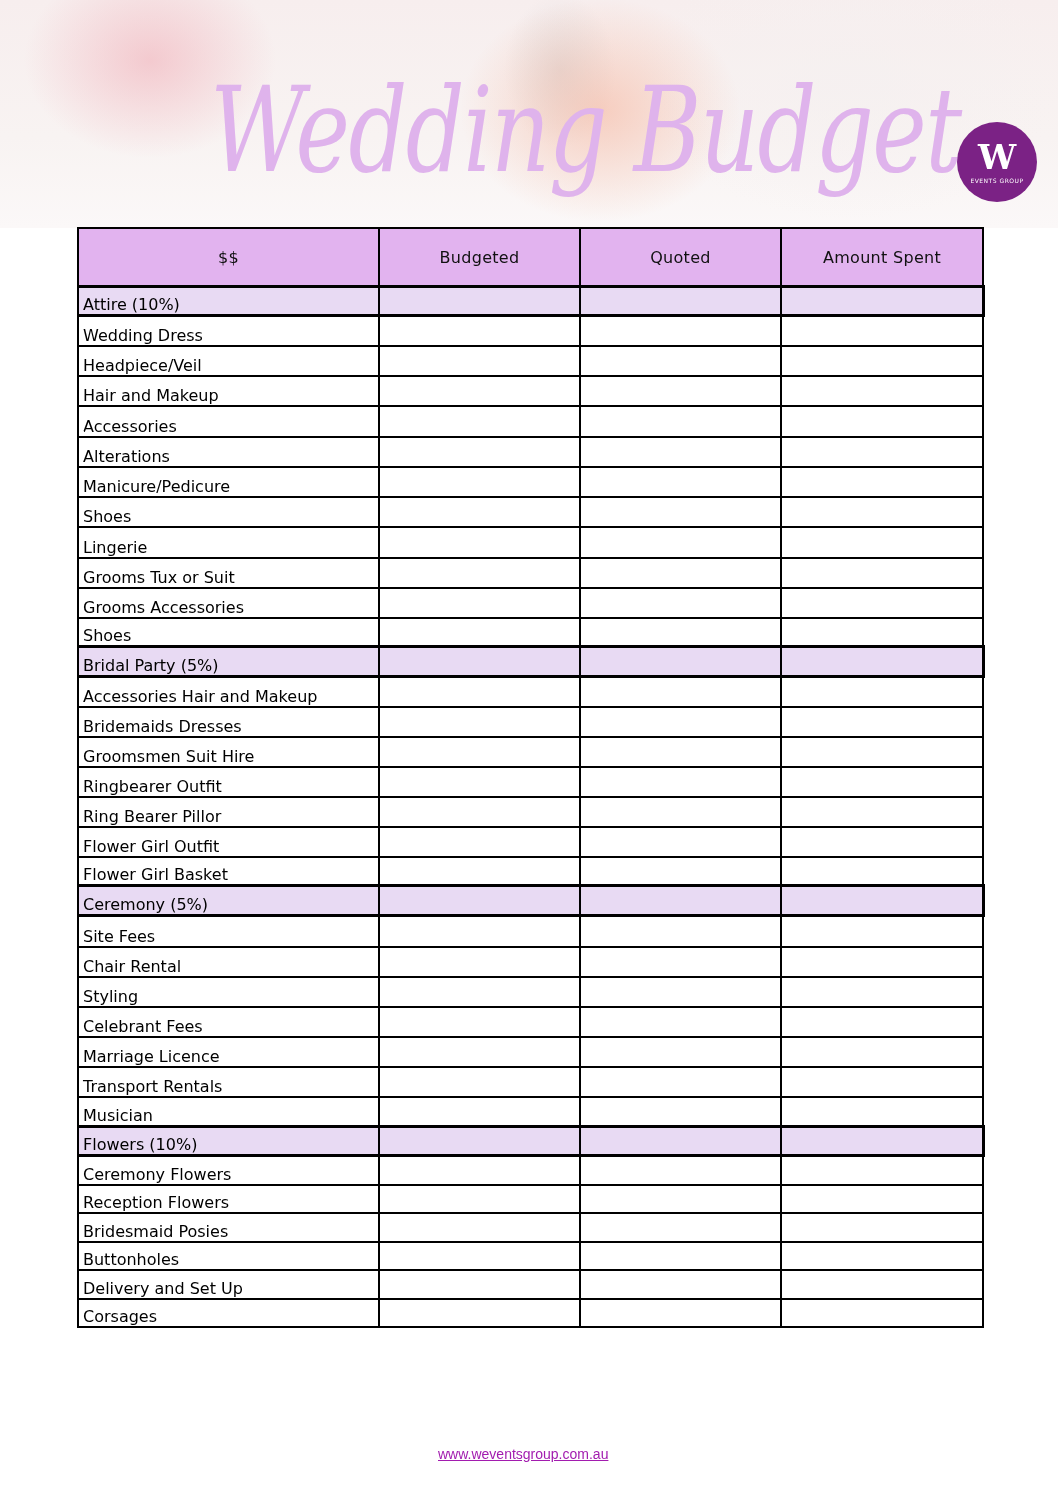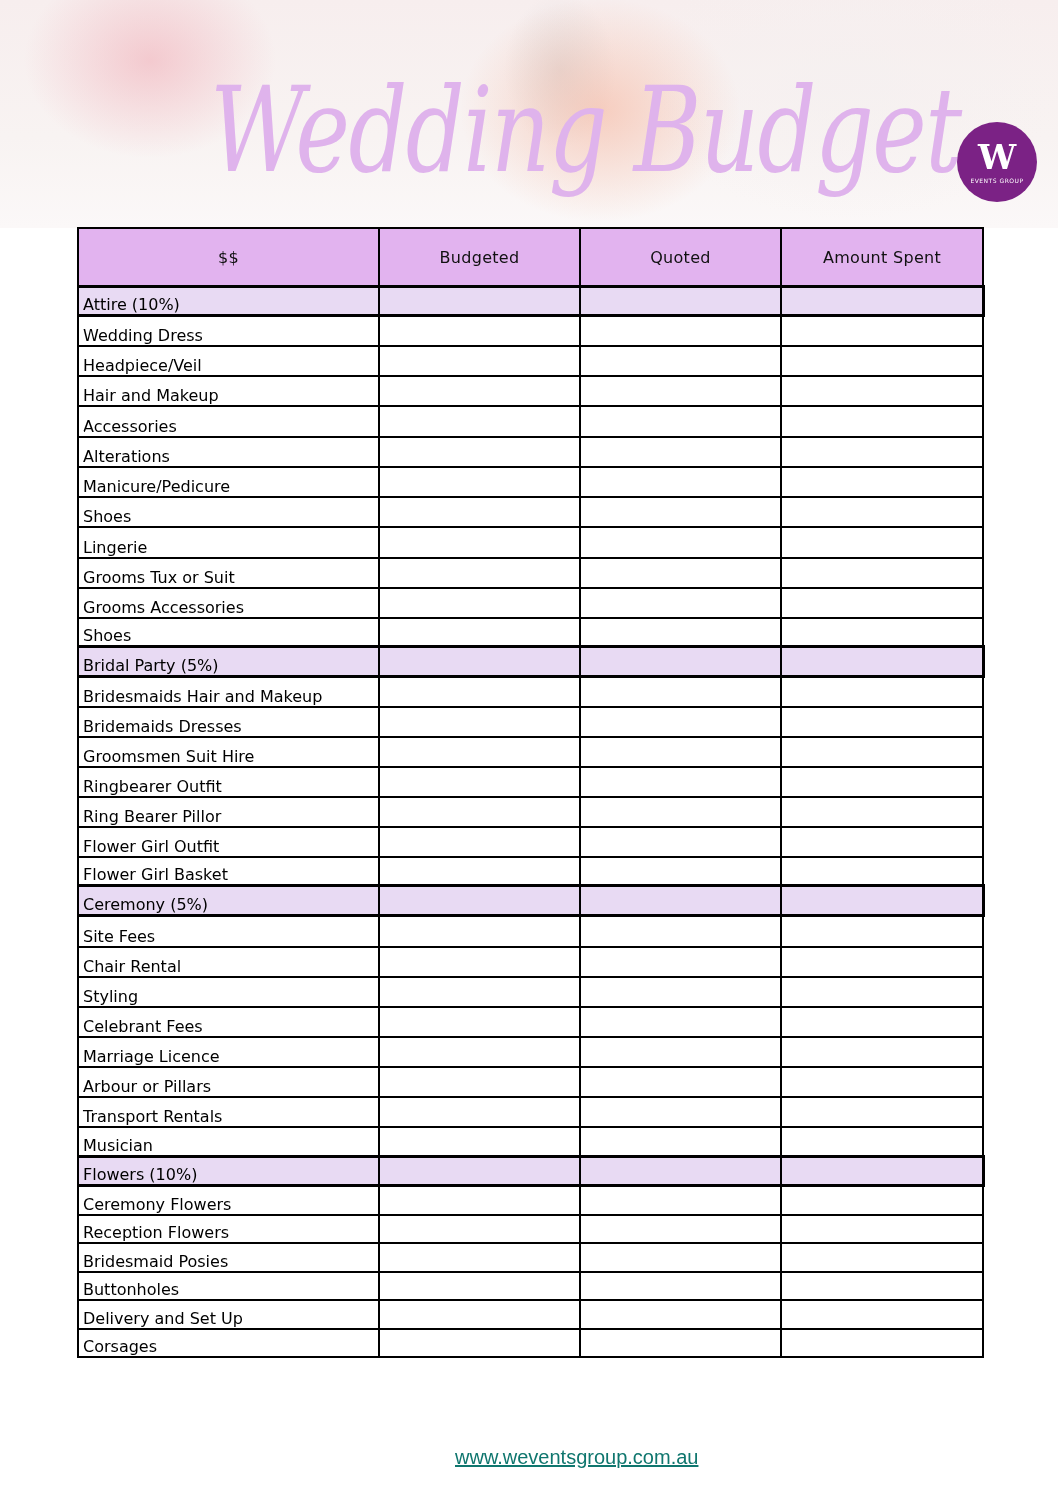--- a/index.html
+++ b/index.html
@@ -21,21 +21,21 @@
   .logo .sub { font-size:6px; letter-spacing:0.5px; margin-top:3px; }
 
   table { position:absolute; left:77px; top:227px; border-collapse:collapse; table-layout:fixed; width:905px; }
   td, th { border:2px solid #000; padding:0; font-weight:normal; }
   col.c1 { width:301px; } col.c2 { width:201px; } col.c3 { width:201px; } col.c4 { width:202px; }
   th { background:#e2b3ef; height:56px; font-size:16px; color:#111; text-align:center; letter-spacing:0.3px; }
   td { height:28px; font-size:16px; color:#000; background:#fff; vertical-align:bottom; }
   td.label { padding-left:4px; white-space:nowrap; overflow:hidden; line-height:18px; }
   tr.section td { background:#e8daf3; border-top:3px solid #000; border-bottom:3px solid #000; }
   tr.section td:last-child { border-right:3px solid #000; }
-  .footer { position:absolute; left:455px; top:1446px; font-family:"Liberation Sans", sans-serif; font-size:20px; color:#0f766e; text-decoration:underline; }
+  .footer { position:absolute; left:438px; top:1446px; font-family:"Liberation Sans", sans-serif; font-size:14px; color:#a21caf; text-decoration:underline; }
 </style>
 </head>
 <body>
 
 <div class="banner">
   <div class="title">Wedding Budget</div>
   <div class="logo">
     <span class="w">W</span>
     <span class="sub">EVENTS GROUP</span>
   </div>
@@ -129,21 +129,21 @@
         <td style="height: 26px;"></td>
         <td style="height: 26px;"></td>
       </tr>
       <tr class="section">
         <td class="label" style="height: 27px;">Bridal Party (5%)</td>
         <td style="height: 27px;"></td>
         <td style="height: 27px;"></td>
         <td style="height: 27px;"></td>
       </tr>
       <tr>
-        <td class="label" style="height: 28px;">Bridesmaids Hair and Makeup</td>
+        <td class="label" style="height: 28px;">Accessories Hair and Makeup</td>
         <td style="height: 28px;"></td>
         <td style="height: 28px;"></td>
         <td style="height: 28px;"></td>
       </tr>
       <tr>
         <td class="label" style="height: 28px;">Bridemaids Dresses</td>
         <td style="height: 28px;"></td>
         <td style="height: 28px;"></td>
         <td style="height: 28px;"></td>
       </tr>
@@ -202,26 +202,20 @@
         <td style="height: 28px;"></td>
       </tr>
       <tr>
         <td class="label" style="height: 28px;">Celebrant Fees</td>
         <td style="height: 28px;"></td>
         <td style="height: 28px;"></td>
         <td style="height: 28px;"></td>
       </tr>
       <tr>
         <td class="label" style="height: 28px; margin-left: 20px;">Marriage Licence</td>
-        <td style="height: 28px;"></td>
-        <td style="height: 28px;"></td>
-        <td style="height: 28px;"></td>
-      </tr>
-      <tr>
-        <td class="label" style="height: 28px;">Arbour or Pillars</td>
         <td style="height: 28px;"></td>
         <td style="height: 28px;"></td>
         <td style="height: 28px;"></td>
       </tr>
       <tr>
         <td class="label" style="height: 28px;">Transport Rentals</td>
         <td style="height: 28px;"></td>
         <td style="height: 28px;"></td>
         <td style="height: 28px;"></td>
       </tr>

